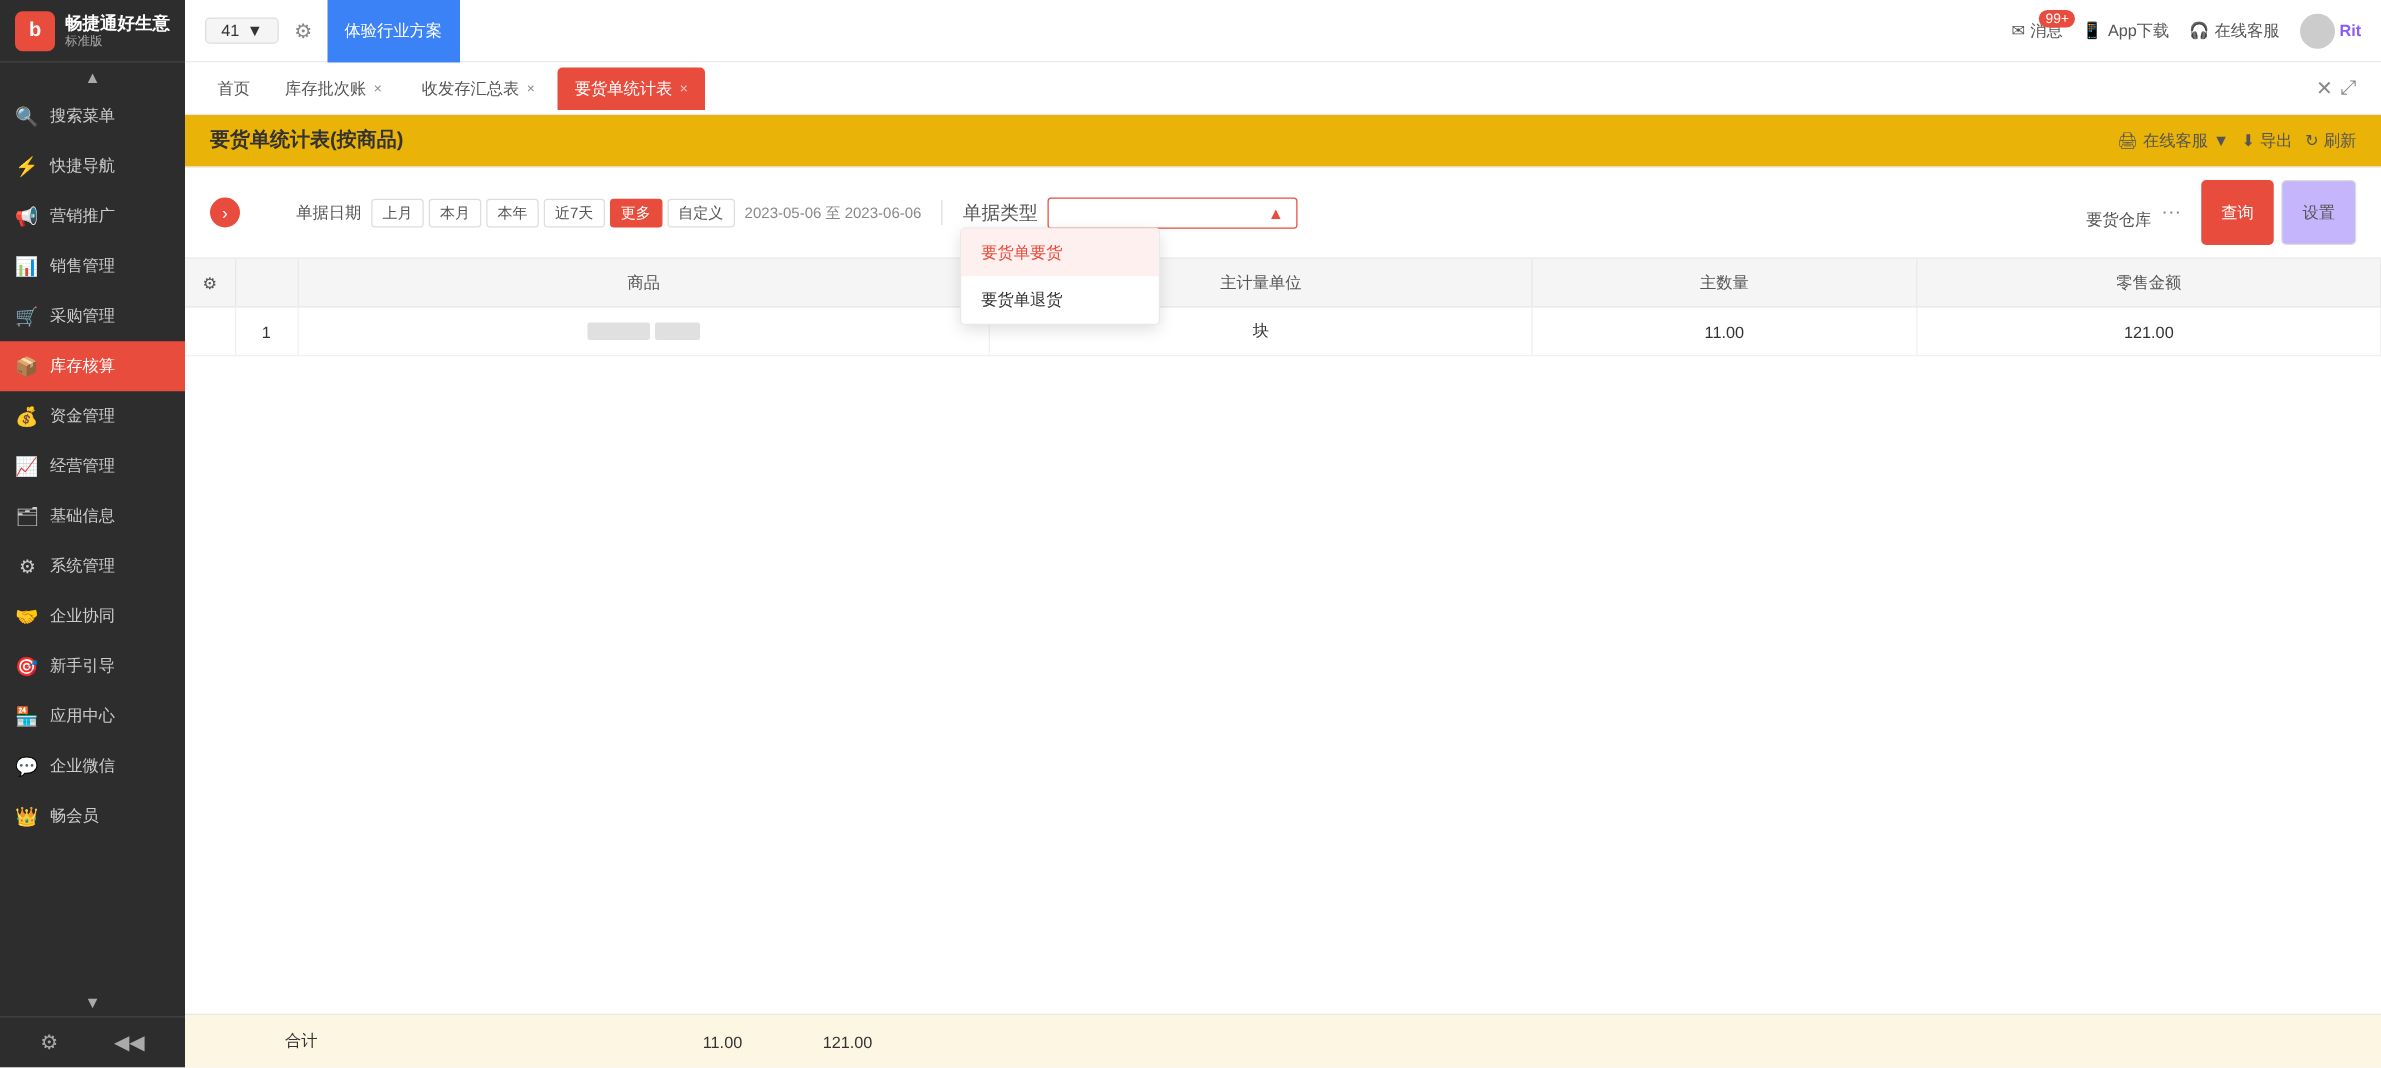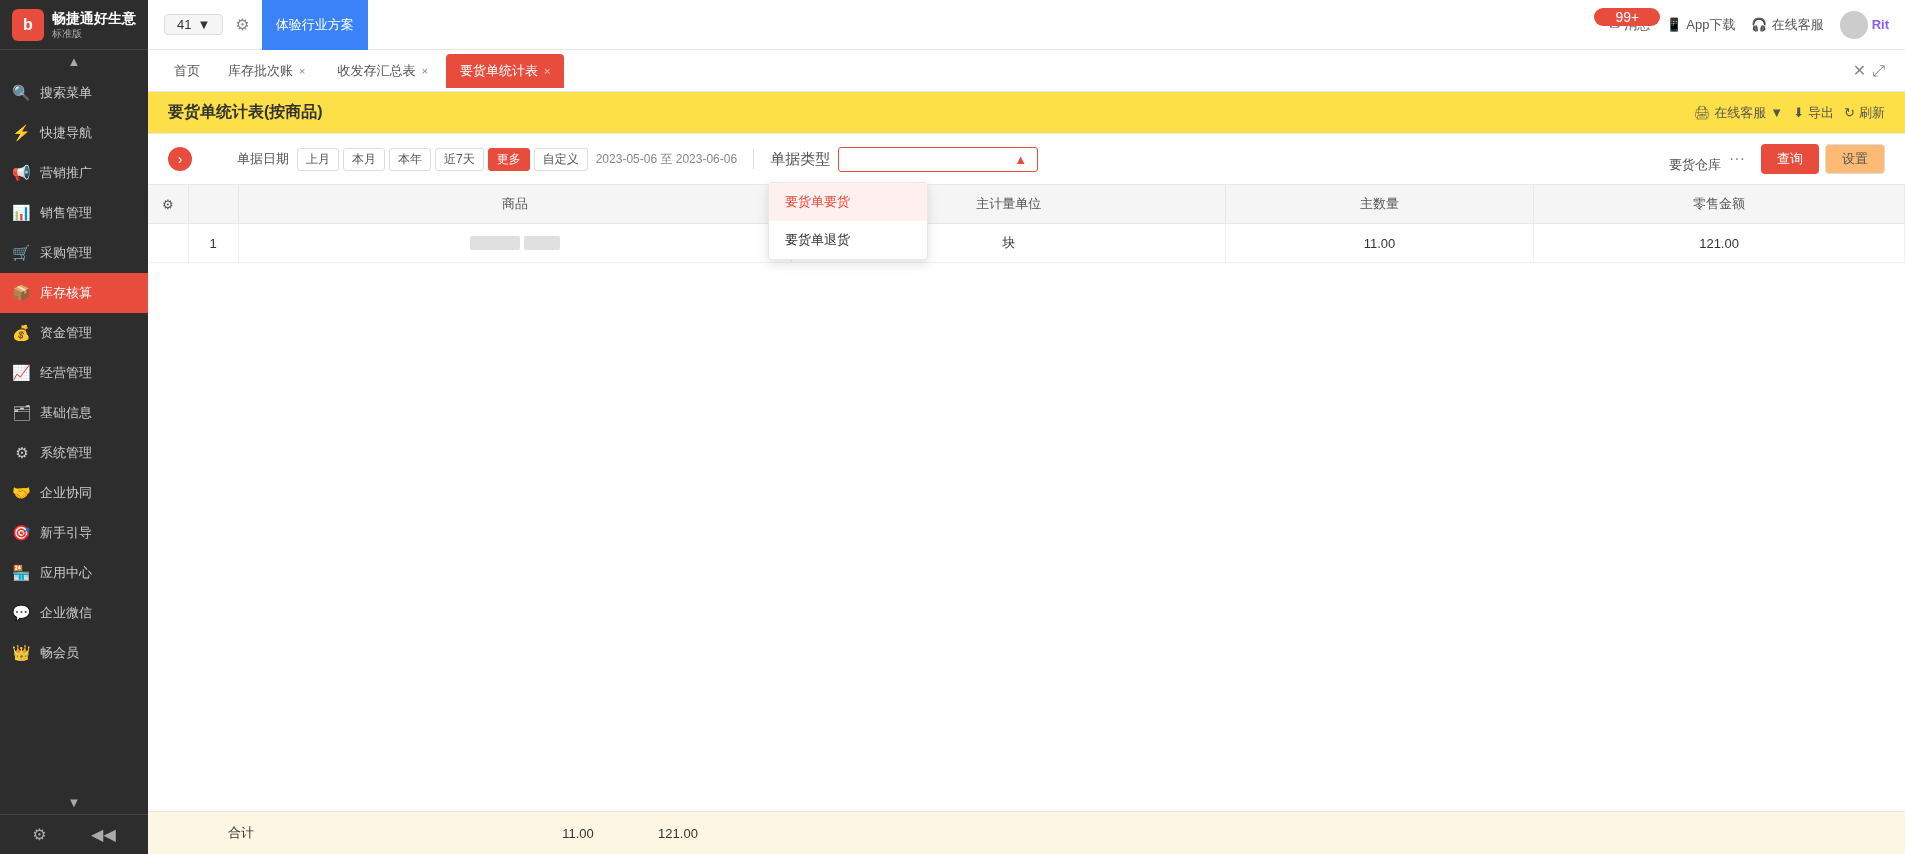--- a/index.html
+++ b/index.html
@@ -92,21 +92,21 @@
       background: #3b82f6;
       color: white;
       border: none;
       border-radius: 4px;
       padding: 22px 14px;
       font-size: 13px;
       cursor: pointer;
     }
     .top-header-right { display: flex; align-items: center; gap: 16px; color: #555; font-size: 13px; }
     .top-header-right .badge-item { display: flex; align-items: center; gap: 4px; cursor: pointer; position: relative; }
-    .badge { background: #e84c3d; color: white; border-radius: 10px; padding: 1px 21px; font-size: 14px; position: absolute; top: -8px; right: -10px; }
+    .badge { background: #e84c3d; color: white; border-radius: 10px; padding: 1px 5px; font-size: 11px; position: absolute; top: -8px; right: -10px; }
     .avatar { width: 28px; height: 28px; border-radius: 50%; background: #ccc; }
     .user-name { color: #8b5cf6; font-weight: bold; }
 
     
     .tab-nav {
       background: #fff;
       display: flex;
       align-items: center;
       padding: 0 16px;
       border-bottom: 1px solid #e8e8e8;
@@ -130,21 +130,21 @@
     .page-content {
       flex: 1;
       background: #f7f7f7;
       overflow: hidden;
       display: flex;
       flex-direction: column;
     }
 
     
     .page-title-row {
-      background: #fde047;
+      background: #eab308;
       padding: 10px 20px;
       display: flex;
       align-items: center;
       justify-content: space-between;
       border-bottom: 1px solid #e8e8e8;
     }
     .page-title { font-size: 16px; font-weight: bold; color: #333; }
     .page-actions { display: flex; align-items: center; gap: 10px; font-size: 13px; color: #555; }
     .page-actions .action-btn { display: flex; align-items: center; gap: 4px; cursor: pointer; }
 
@@ -202,23 +202,23 @@
     .warehouse-label { color: #555; font-size: 13px; margin-top: 12px; }
     .warehouse-dots { color: #888; font-size: 16px; cursor: pointer; }
 
     .filter-action-btns { display: flex; gap: 6px; }
     .query-btn {
       background: #e84c3d; color: white;
       border: none; border-radius: 4px;
       padding: 5px 16px; font-size: 13px; cursor: pointer;
     }
     .settings-row-btn {
-      background: #fdba74; color: #555;
+      background: #c4b5fd; color: #555;
       border: 1px solid #ddd; border-radius: 4px;
-      padding: 5px 16px; font-size: 13px; cursor: pointer;
+      padding: 16px 16px; font-size: 13px; cursor: pointer;
     }
 
     
     .dropdown-overlay {
       position: absolute;
       top: 48px;
       left: 620px;
       background: white;
       border: 1px solid #e8e8e8;
       border-radius: 4px;

